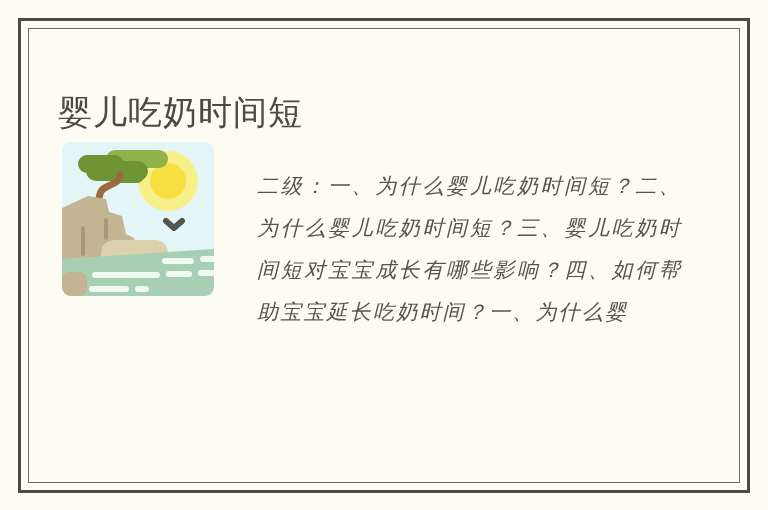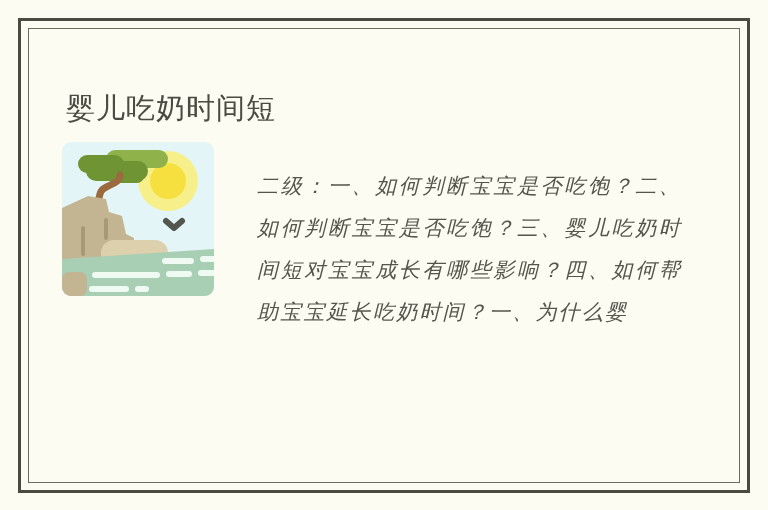--- a/index.html
+++ b/index.html
@@ -33,23 +33,23 @@
     right: 7px;
     bottom: 7px;
     box-sizing: border-box;
     border: 1px solid #6b6b5e;
     background: #fdfcf2;
   }
 
   
   .title {
     position: absolute;
-    left: 37px;
+    left: 29px;
     top: 40px;
-    font-size: 29px;
+    font-size: 34px;
     line-height: 40px;
     letter-spacing: 1px;
     color: #4b4b43;
     font-family: "Liberation Sans", sans-serif;
     font-weight: 400;
     white-space: nowrap;
   }
 
   
   .content {
@@ -134,17 +134,17 @@
             <rect x="104" y="129" width="26" height="6" rx="3" fill="#eefaf2"></rect>
             <rect x="136" y="128" width="18" height="6" rx="3" fill="#eefaf2"></rect>
             <rect x="27" y="144" width="40" height="6" rx="3" fill="#eefaf2"></rect>
             <rect x="73" y="144" width="14" height="6" rx="3" fill="#eefaf2"></rect>
 
             <path d="M 104 79 L 112 86 L 120 79" stroke="#53564f" stroke-width="6" fill="none" stroke-linecap="round" stroke-linejoin="round"></path>
           </g>
         </svg>
       </div>
 
-      <p class="body-text">二级：一、如何判断宝宝是否吃饱？二、如何判断宝宝是否吃饱？三、婴儿吃奶时间短对宝宝成长有哪些影响？四、如何帮助宝宝延长吃奶时间？一、为什么婴</p>
+      <p class="body-text">二级：一、为什么婴儿吃奶时间短？二、为什么婴儿吃奶时间短？三、婴儿吃奶时间短对宝宝成长有哪些影响？四、如何帮助宝宝延长吃奶时间？一、为什么婴</p>
 
     </div>
   </div>
 </div>
 
 </body></html>

